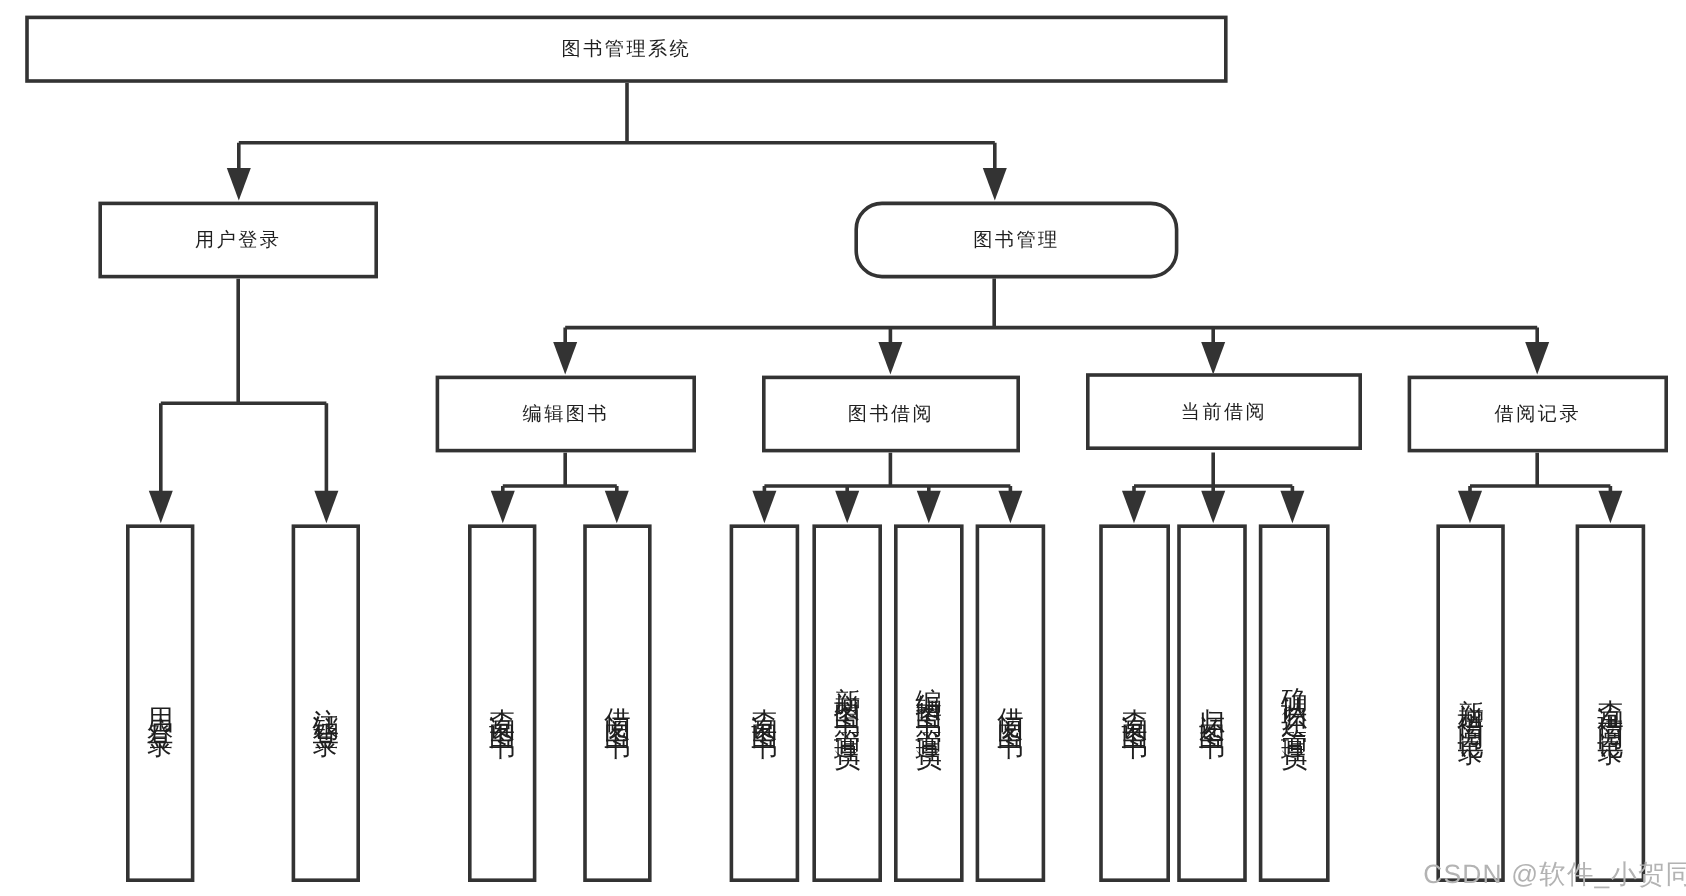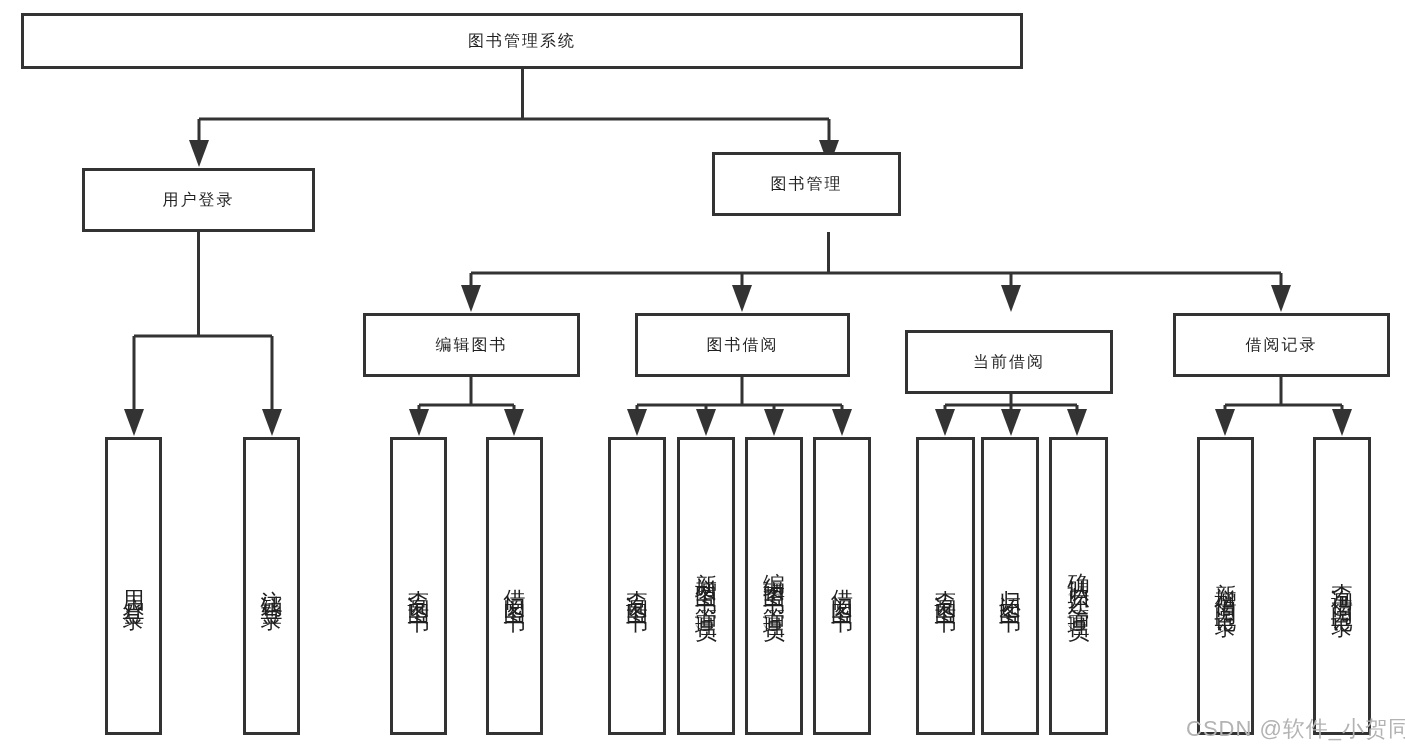--- a/index.html
+++ b/index.html
@@ -74,31 +74,31 @@
     </g>
   </svg>
 
   <div class="box" style="left:21px;top:13px;width:1002px;height:56px;">
     <span class="hlabel">图书管理系统</span>
   </div>
 
   <div class="box" style="left:82px;top:168px;width:233px;height:64px;">
     <span class="hlabel">用户登录</span>
   </div>
-  <div class="box" style="left:712px;top:152px;width:189px;height:64px;">
+  <div class="box" style="left:712px;top:168px;width:270px;height:64px;border-radius:23px;">
     <span class="hlabel">图书管理</span>
   </div>
 
   <div class="box" style="left:363px;top:313px;width:217px;height:64px;">
     <span class="hlabel">编辑图书</span>
   </div>
   <div class="box" style="left:635px;top:313px;width:215px;height:64px;">
     <span class="hlabel">图书借阅</span>
   </div>
-  <div class="box" style="left:905px;top:330px;width:208px;height:64px;">
+  <div class="box" style="left:905px;top:311px;width:230px;height:64px;">
     <span class="hlabel">当前借阅</span>
   </div>
   <div class="box" style="left:1173px;top:313px;width:217px;height:64px;">
     <span class="hlabel">借阅记录</span>
   </div>
 
   <div class="box vbox" style="left:105px;top:437px;width:57px;height:298px;">
     <span class="vlabel">用户登录</span>
   </div>
   <div class="box vbox" style="left:243px;top:437px;width:57px;height:298px;">

